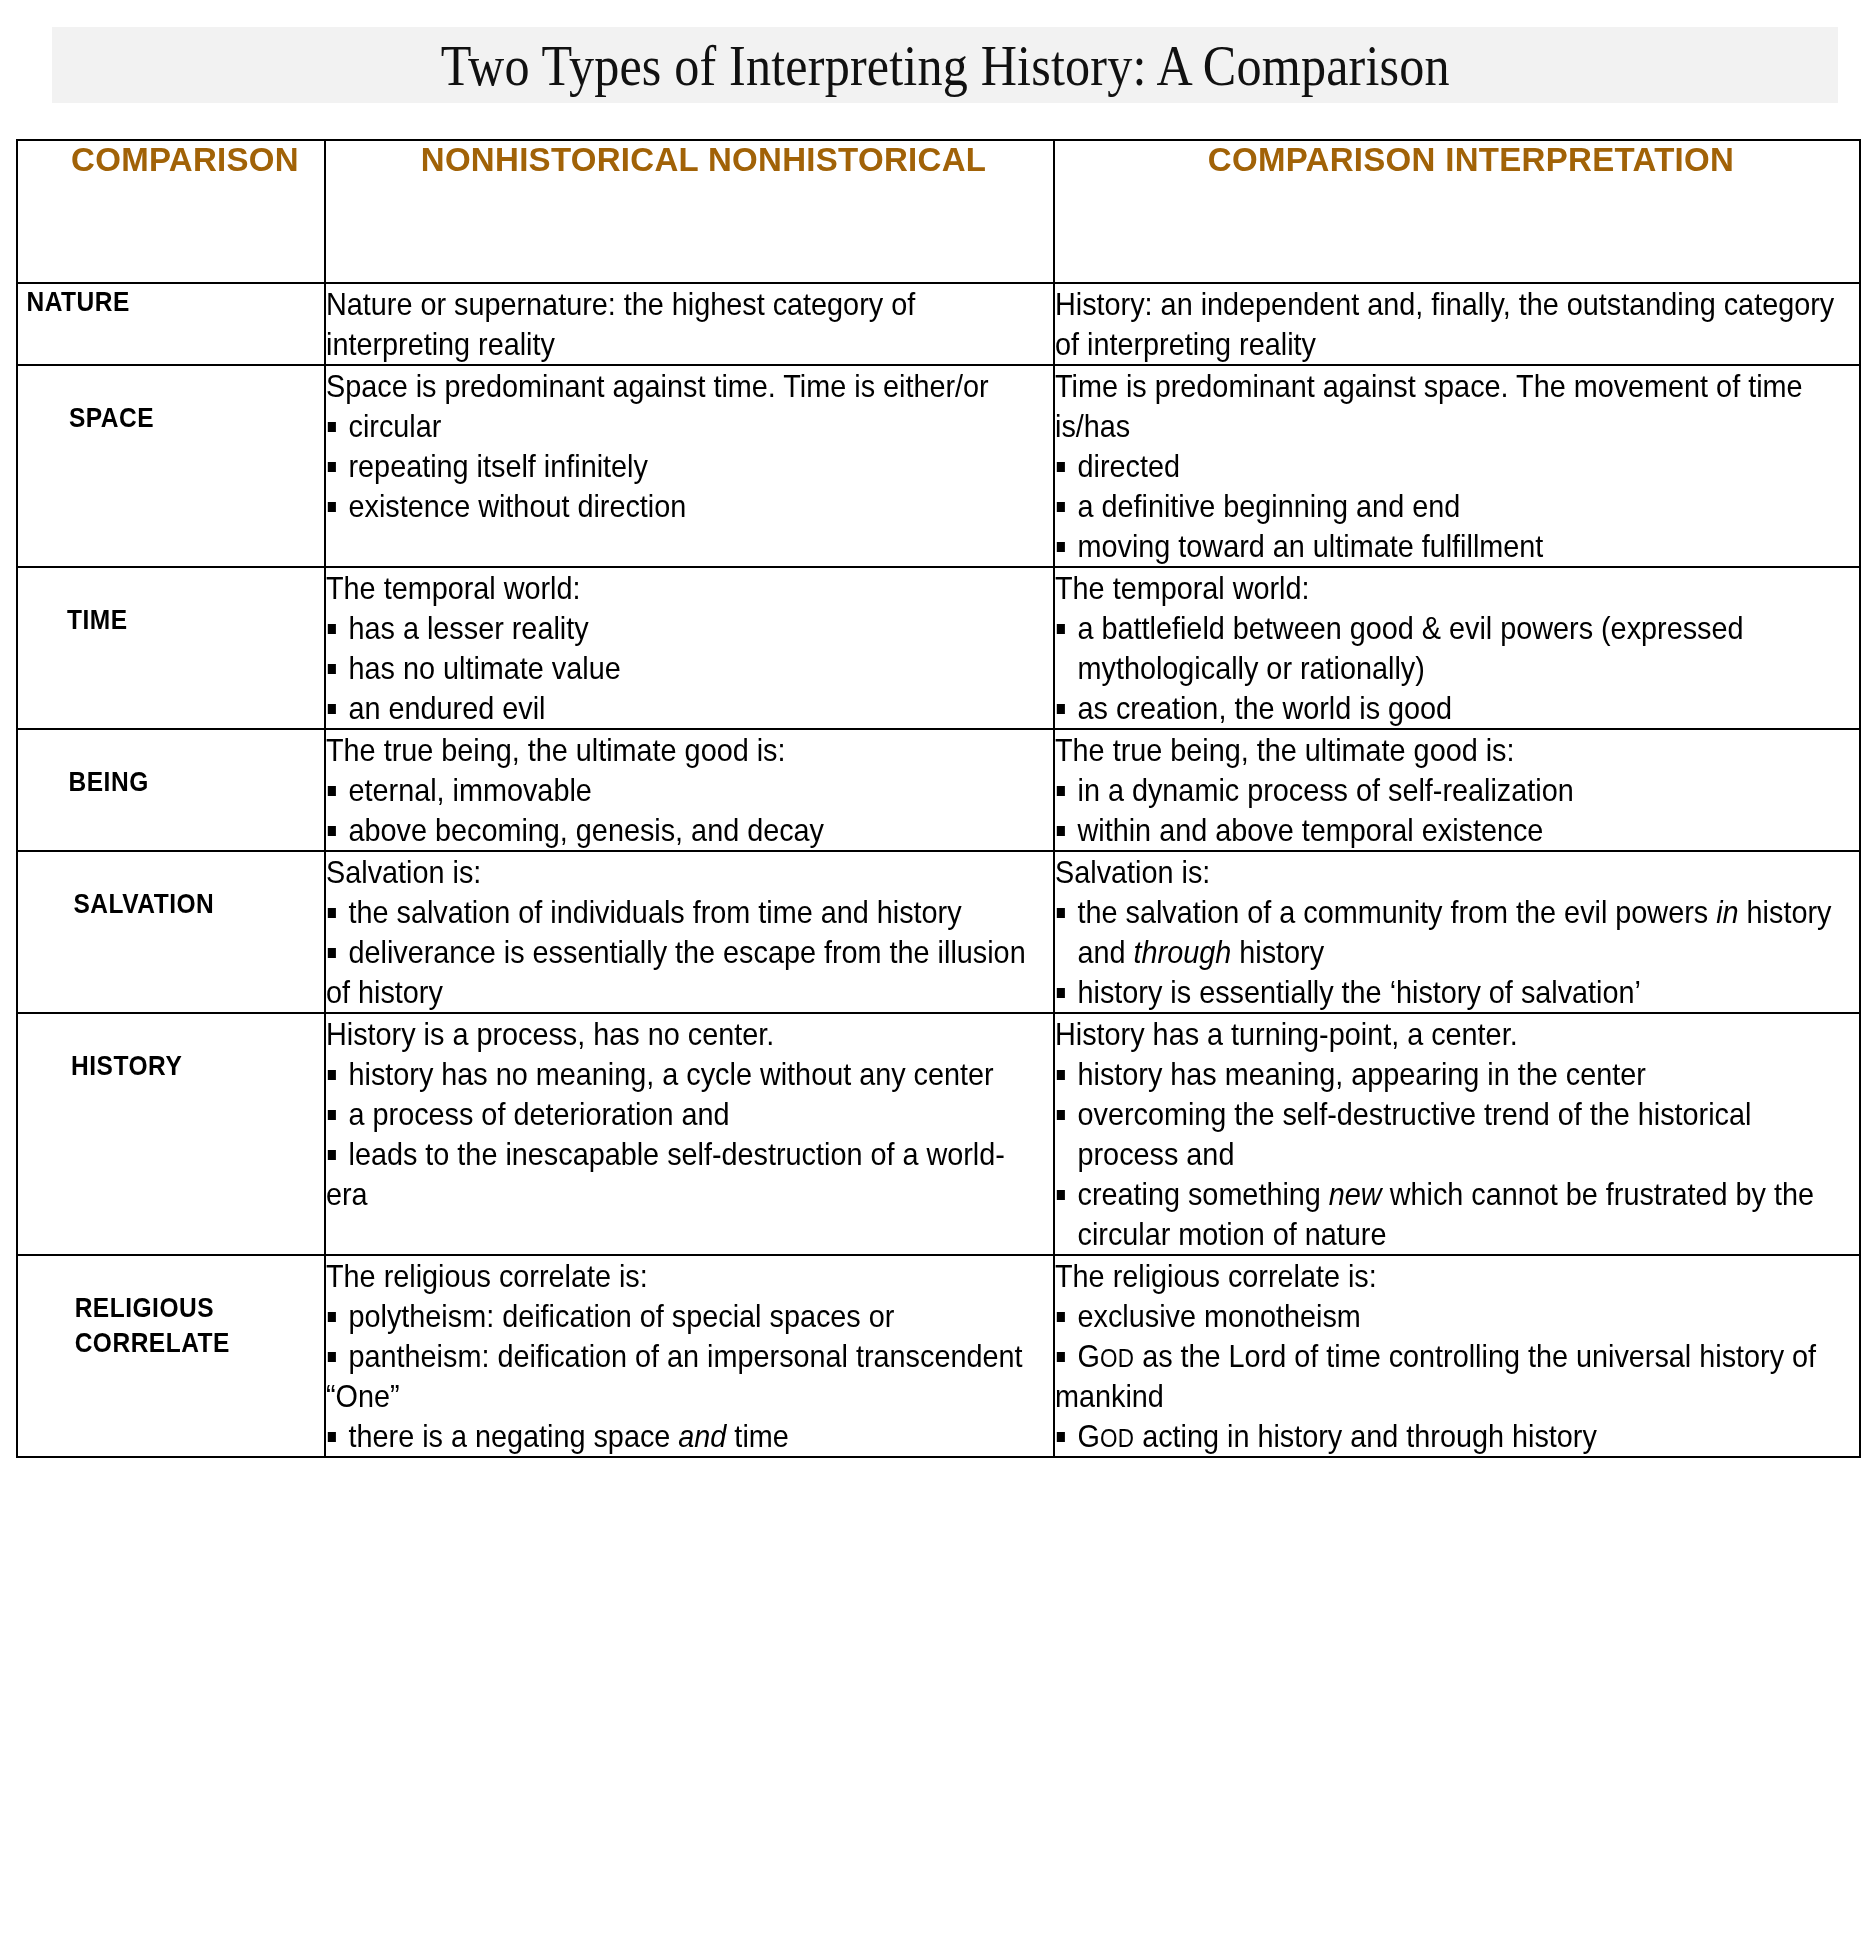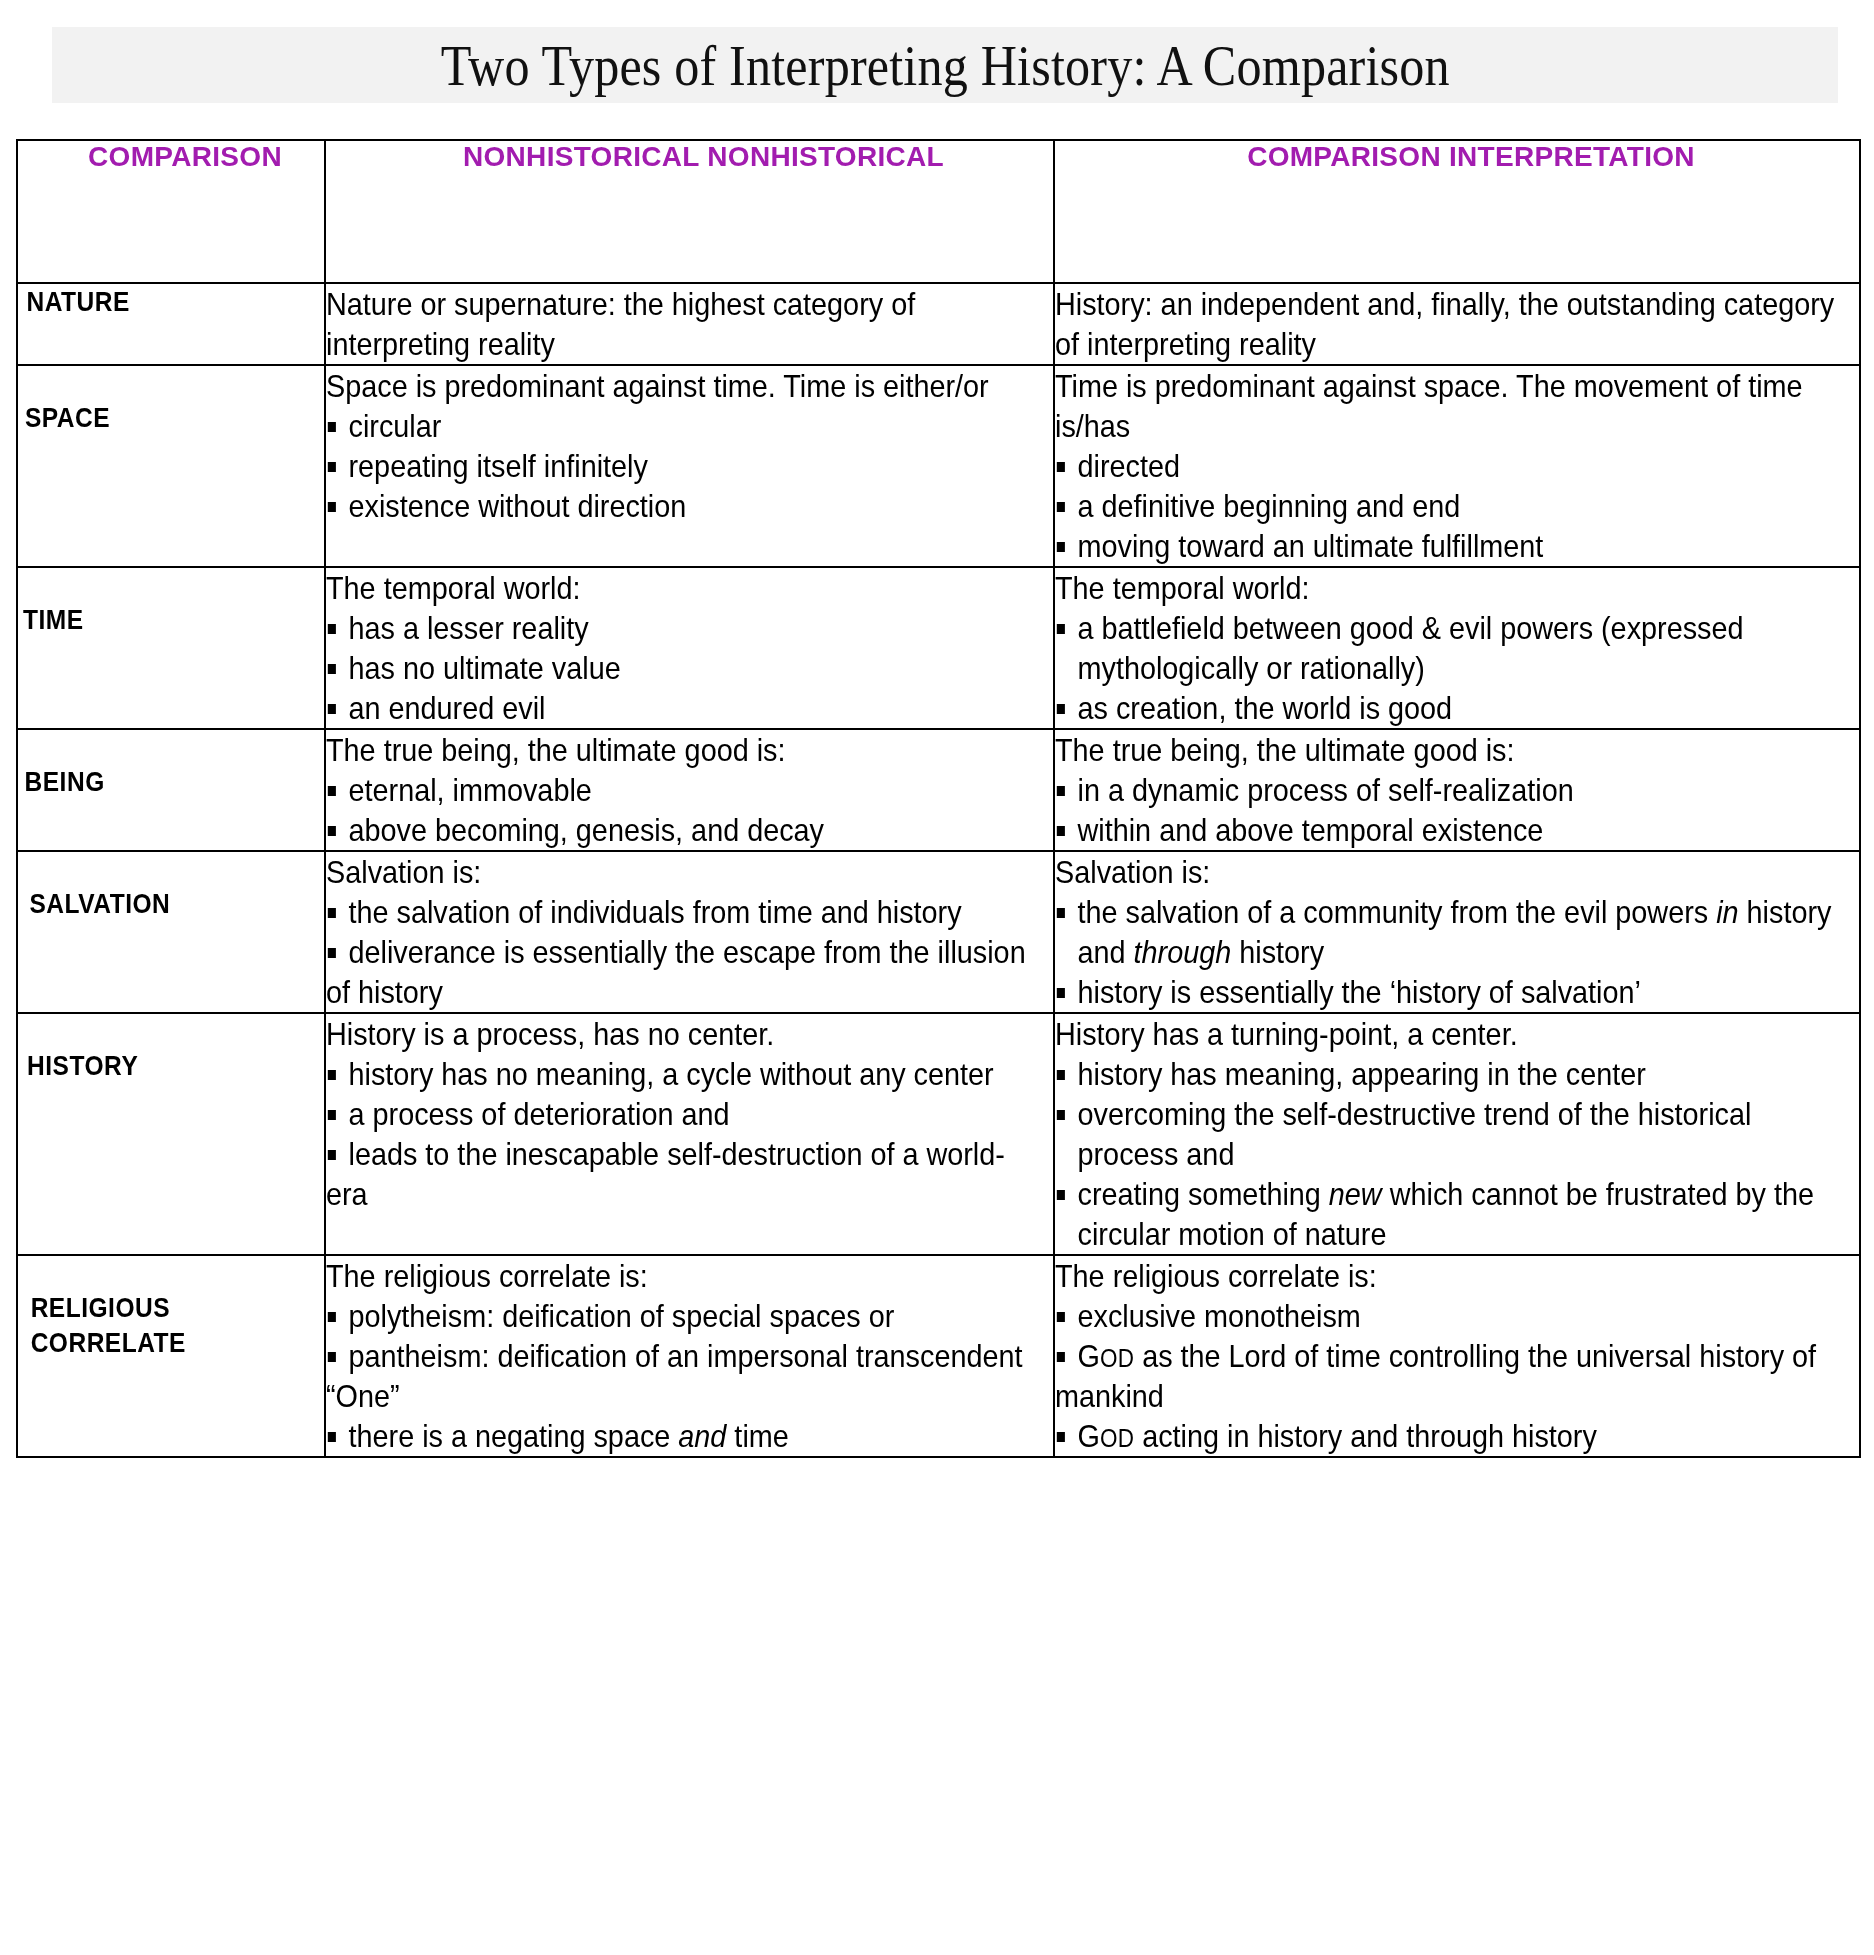--- a/index.html
+++ b/index.html
@@ -60,43 +60,43 @@
 
   
   .hdr-cell {
     height: 143px;
     text-align: center;
     vertical-align: middle;
   }
   .hdr-text {
     font-family: "Liberation Sans", sans-serif;
     font-weight: bold;
-    font-size: 28px;
+    font-size: 33px;
     letter-spacing: 0.3px;
-    color: #a21caf;
+    color: #a16207;
     margin-left: 28px;
   }
 
   
   .lbl-cell {
   }
   .lbl-inner {
     font-family: "Liberation Sans", sans-serif;
     font-weight: bold;
     font-size: 28.5px;
     letter-spacing: 0.6px;
     color: #000;
     transform: scaleX(0.86);
     display: inline-block;
     line-height: 1.22;
     white-space: pre-line;
   }
   td.v-mid   { vertical-align: middle; }
   td.v-top   { vertical-align: top; }
-  .lbl-pad-top { padding-top: 34px; }
+  .lbl-pad-top { padding-top: 34px; margin-left: 44px; }
 
   
   .body-cell {
     padding: 23px 17px 19px 23px;
   }
   .body-cell.pad-right-tight { padding-right: 9.5px; border-radius: 25px; }
 
   .btxt {
     font-family: "Liberation Sans", sans-serif;
     font-size: 32px;

